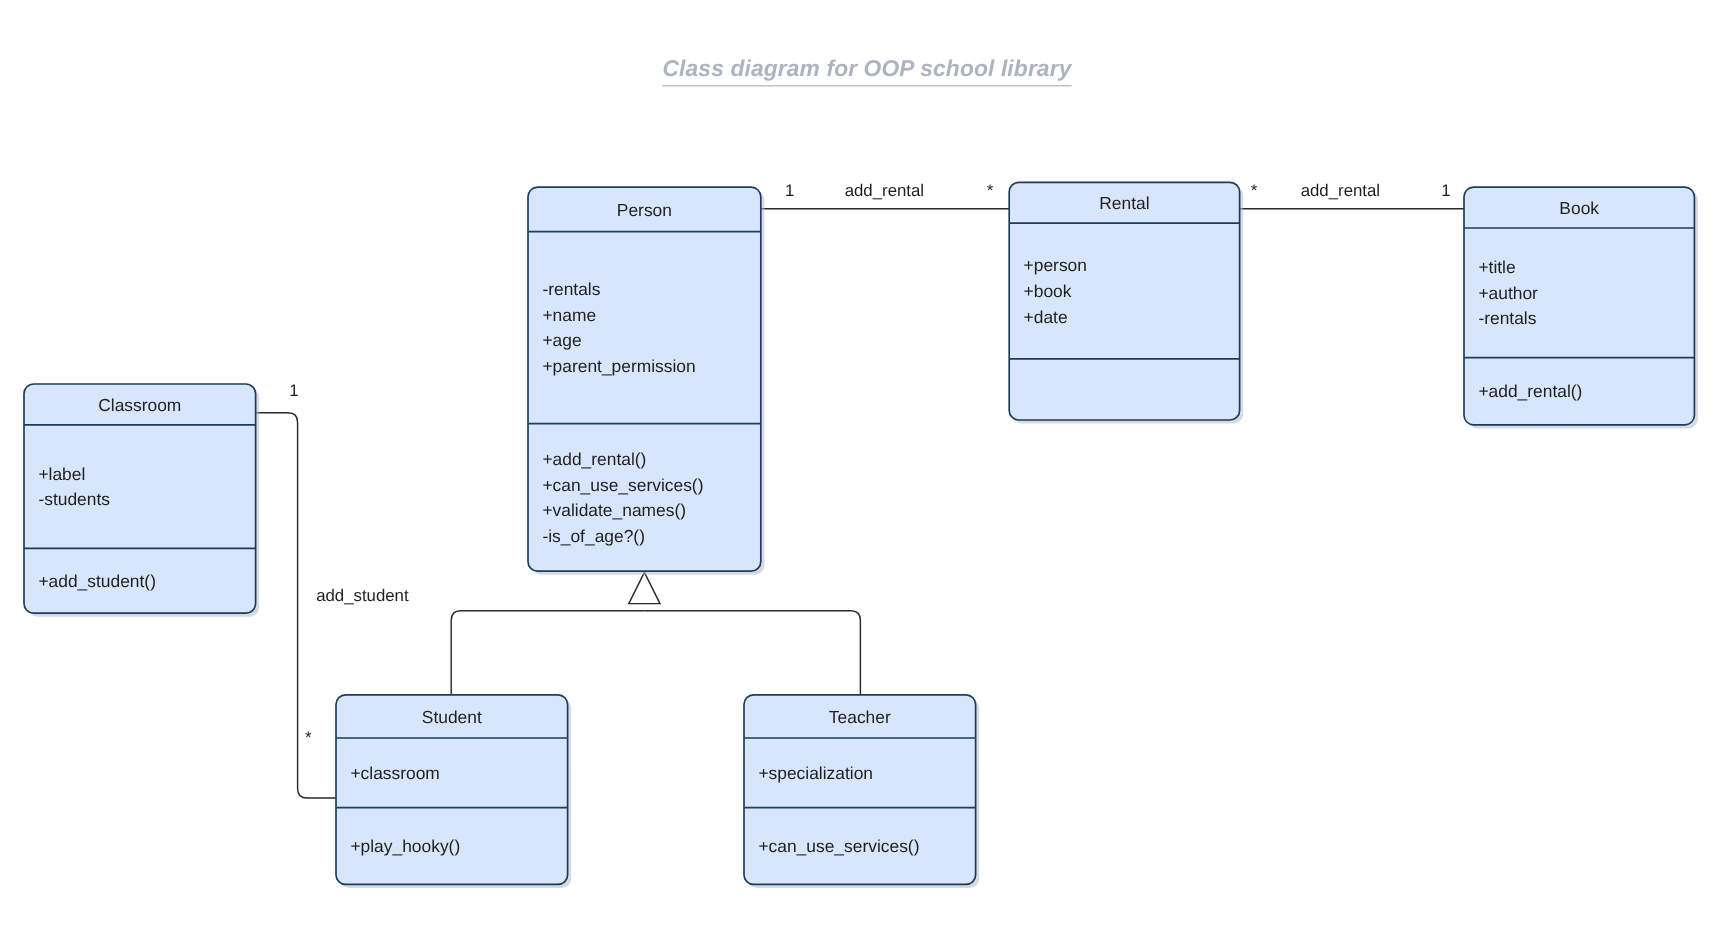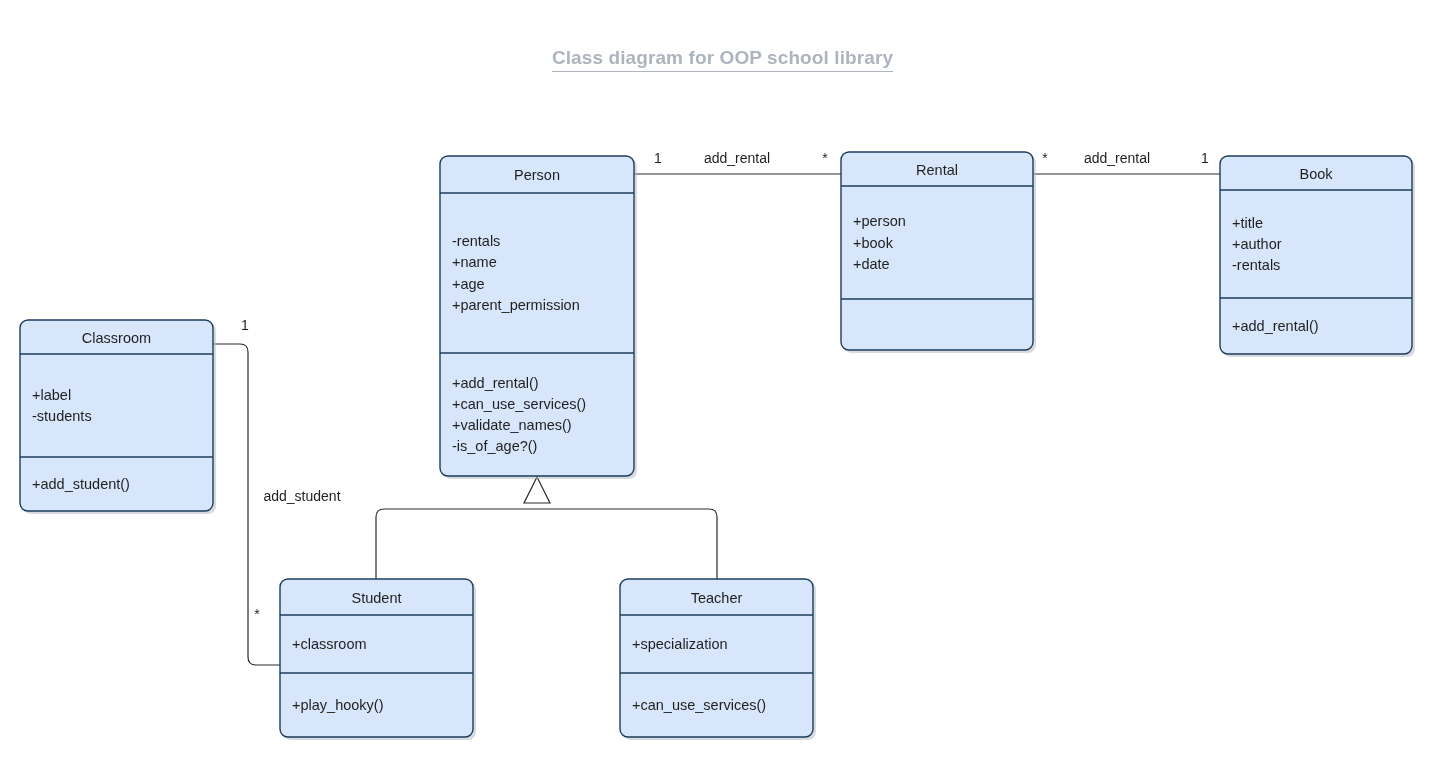--- a/index.html
+++ b/index.html
@@ -28,20 +28,21 @@
     left: 0;
     top: 47px;
     width: 1445px;
     text-align: center;
     font-family: "Liberation Sans", sans-serif;
     font-size: 19px;
     font-weight: bold;
     color: #aeb4bf;
     letter-spacing: 0.1px;
     white-space: nowrap;
+    font-style: italic;
   }
   .diagram-title span.title-text {
     border-bottom: 1.5px solid #aeb4bf;
     padding-bottom: 3px;
   }
   svg { display: block; }
   svg text {
     font-family: "Liberation Sans", sans-serif;
     fill: #1f1f1f;
   }

